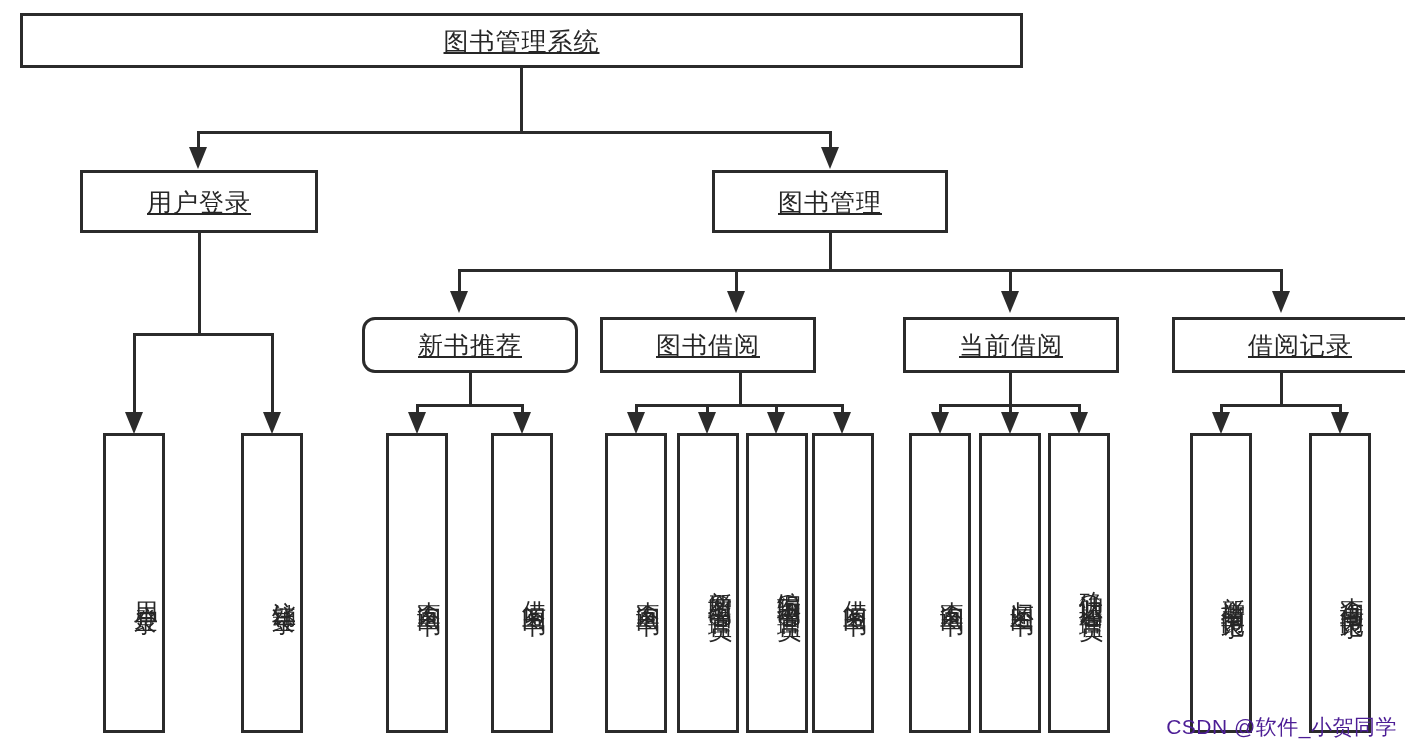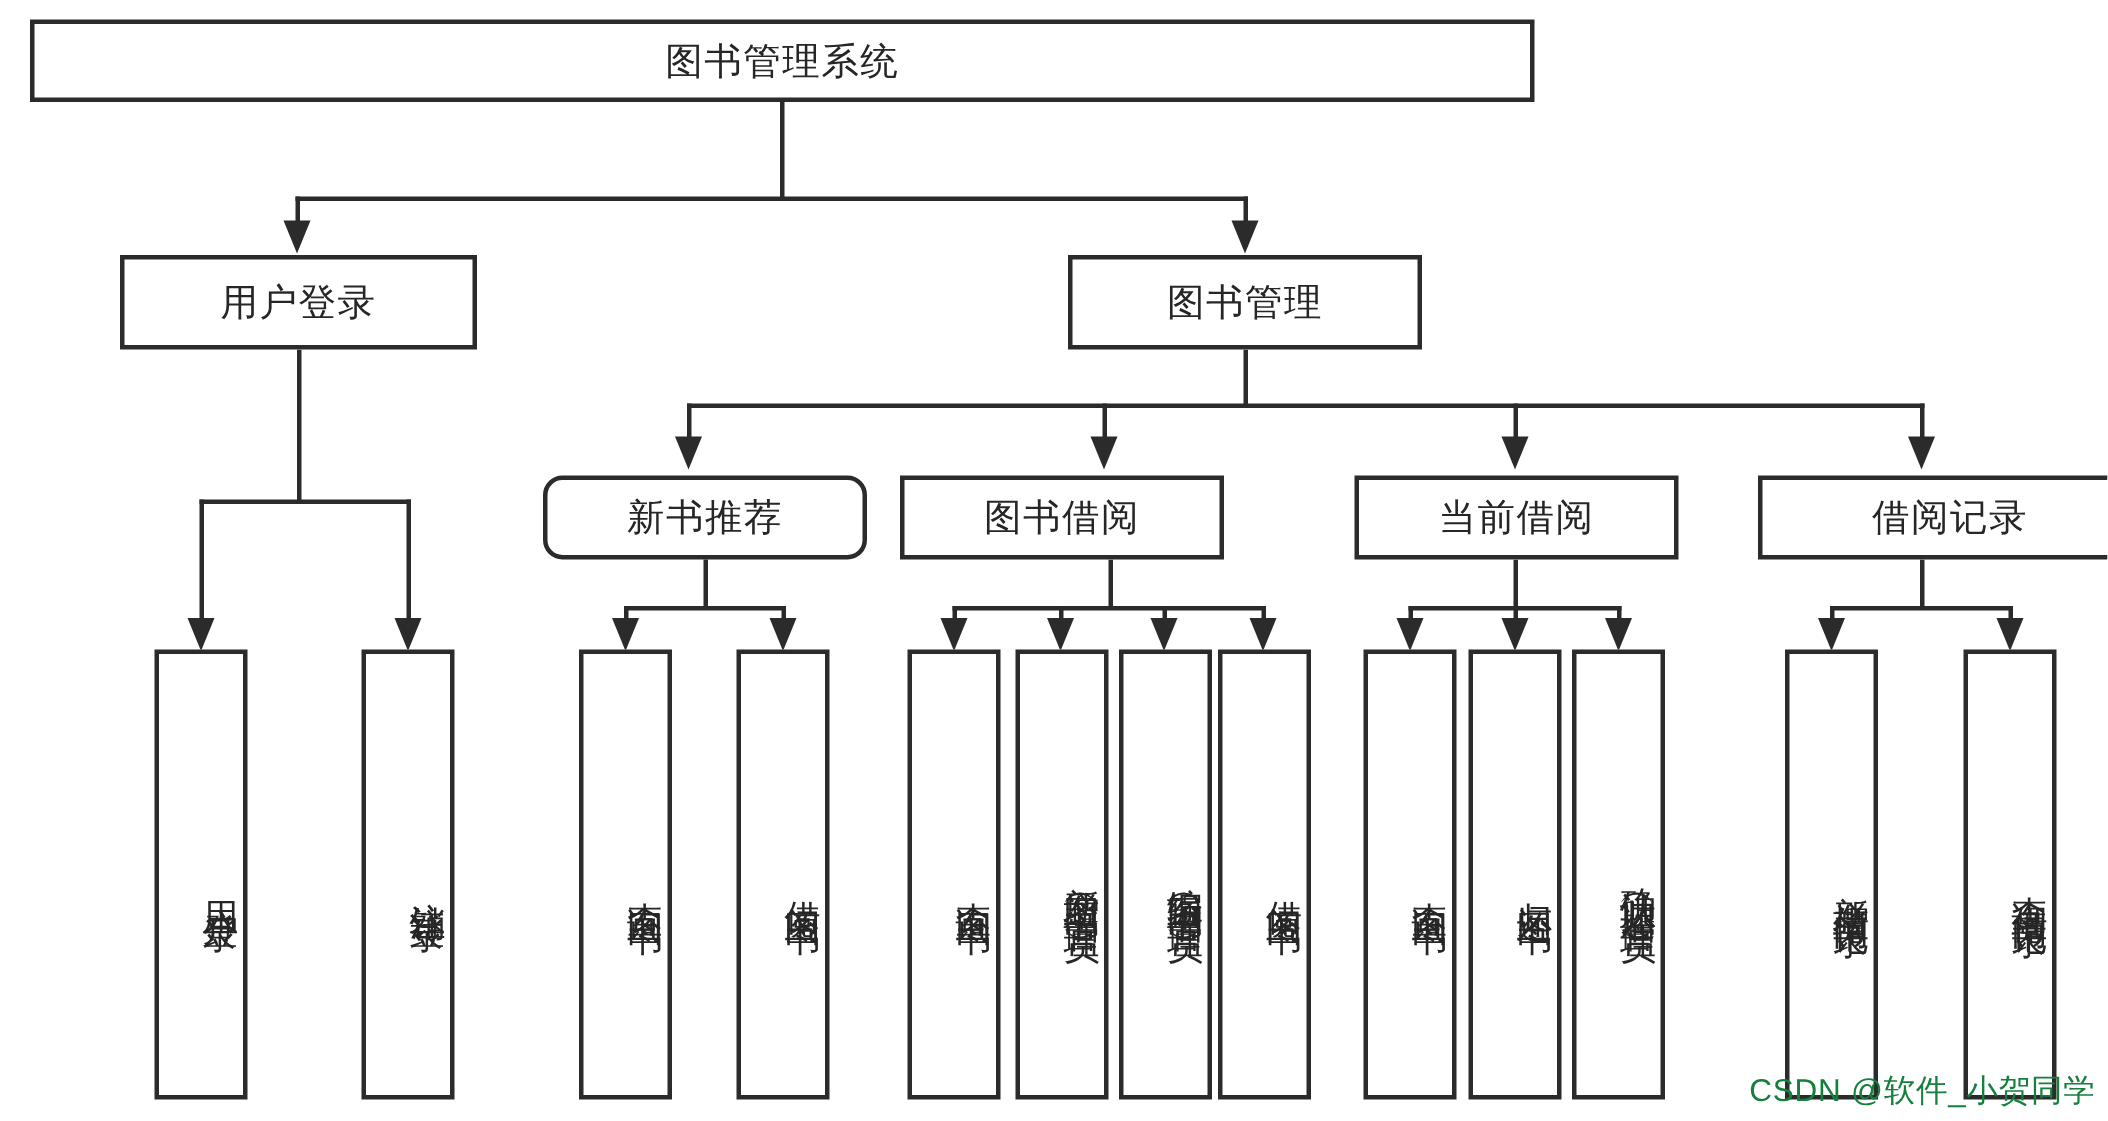--- a/index.html
+++ b/index.html
@@ -27,20 +27,21 @@
     display: flex;
     align-items: center;
     justify-content: center;
     text-align: center;
     z-index: 3;
   }
   .node.horiz {
     font-size: 25px;
     line-height: 1.2;
     letter-spacing: 1px;
+    text-decoration: underline;
   }
   .node.root {
     font-size: 25px;
   }
   
   .node.vert {
     writing-mode: vertical-rl;
     text-orientation: upright;
     font-size: 24px;
     letter-spacing: 4px;
@@ -69,21 +70,21 @@
     border-right: 9px solid transparent;
     border-top: 22px solid #2b2b2b;
     z-index: 2;
   }
   
   #watermark {
     position: absolute;
     right: 8px;
     bottom: 6px;
     font-size: 21px;
-    color: #15803d;
+    color: #4c1d95;
     z-index: 6;
     white-space: nowrap;
     letter-spacing: 0.5px;
   }
 </style>
 </head>
 <body>
 
 <div id="canvas">
 

